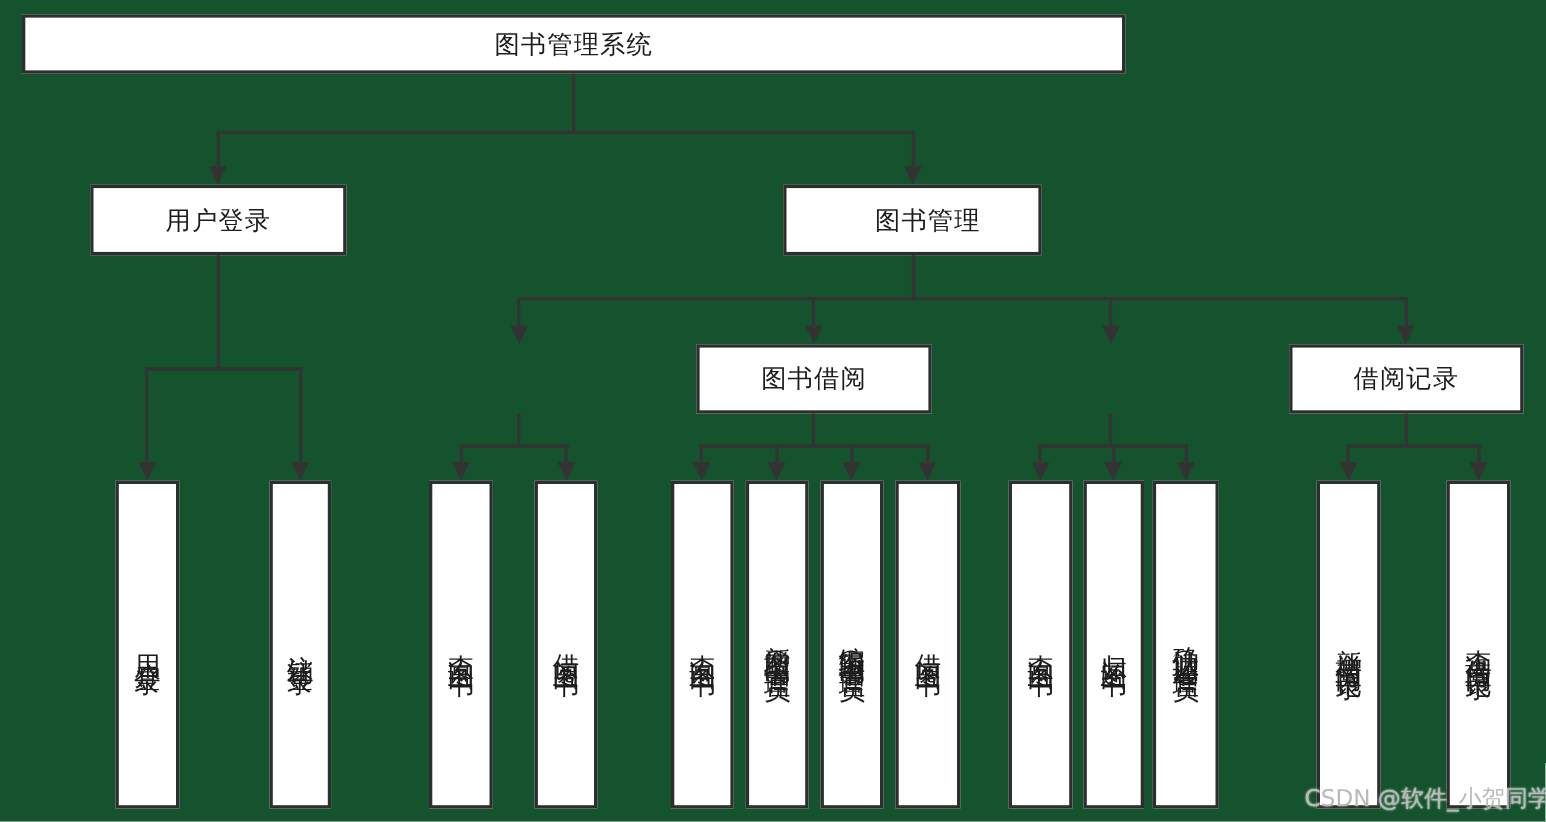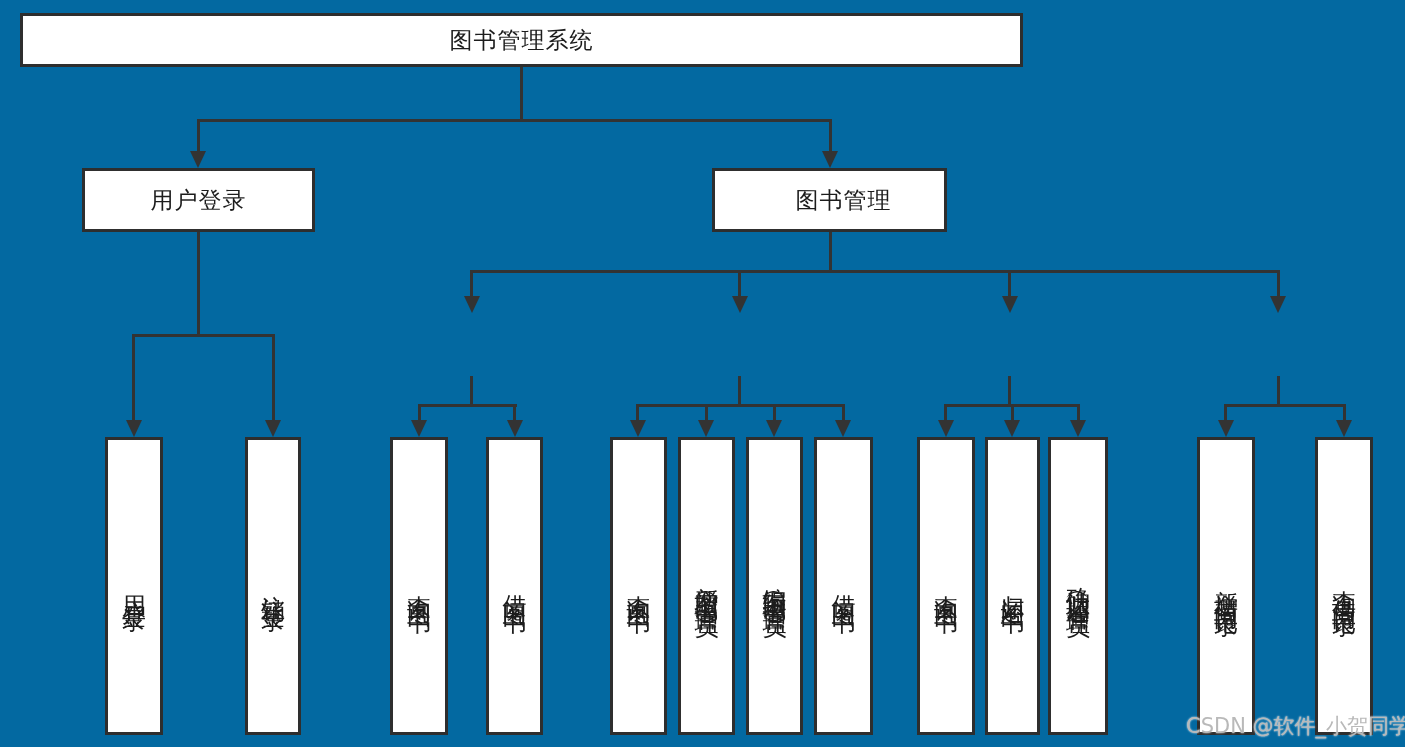--- a/index.html
+++ b/index.html
@@ -1,21 +1,21 @@
 <!DOCTYPE html>
 <html><head>
 <meta charset="utf-8">
 <style>
   html, body { margin: 0; padding: 0; background: #ffffff; }
   body { font-family: "DejaVu Sans", "Liberation Sans", sans-serif; }
   #canvas {
     position: relative;
     width: 1405px;
     height: 747px;
-    background: #0369a1;
+    background: #14532d;
     overflow: hidden;
   }
   .box {
     position: absolute;
     box-sizing: border-box;
     background: #ffffff;
     border: 3px solid #2e2e2e;
     display: flex;
     align-items: center;
     justify-content: center;
@@ -62,20 +62,22 @@
 </head>
 <body>
 
 <div id="canvas">
 
   <div class="box" style="left:20px; top:13px; width:1003px; height:54px;">图书管理系统</div>
 
   <div class="box" style="left:82px; top:168px; width:233px; height:64px;">用户登录</div>
   <div class="box" style="left:712px; top:168px; width:235px; height:64px;padding-left:28px;">图书管理</div>
 
+  <div class="box" style="left:633px; top:313px; width:214px; height:63px;">图书借阅</div>
+  <div class="box" style="left:1172px; top:313px; width:213px; height:63px;">借阅记录</div>
 
   <div class="vbox" style="left:105px; top:437px; width:58px; height:298px;">用户登录</div>
   <div class="vbox" style="left:245px; top:437px; width:56px; height:298px;">注销登录</div>
 
   <div class="vbox" style="left:390px; top:437px; width:58px; height:298px;">查询图书</div>
   <div class="vbox" style="left:486px; top:437px; width:57px; height:298px;">借阅图书</div>
 
   <div class="vbox" style="left:610px; top:437px; width:57px; height:298px;">查询图书</div>
   <div class="vbox" style="left:678px; top:437px; width:57px; height:298px; letter-spacing:4px;">新增图书（管理员）</div>
   <div class="vbox" style="left:746px; top:437px; width:57px; height:298px; letter-spacing:4px;">编辑图书（管理员）</div>

